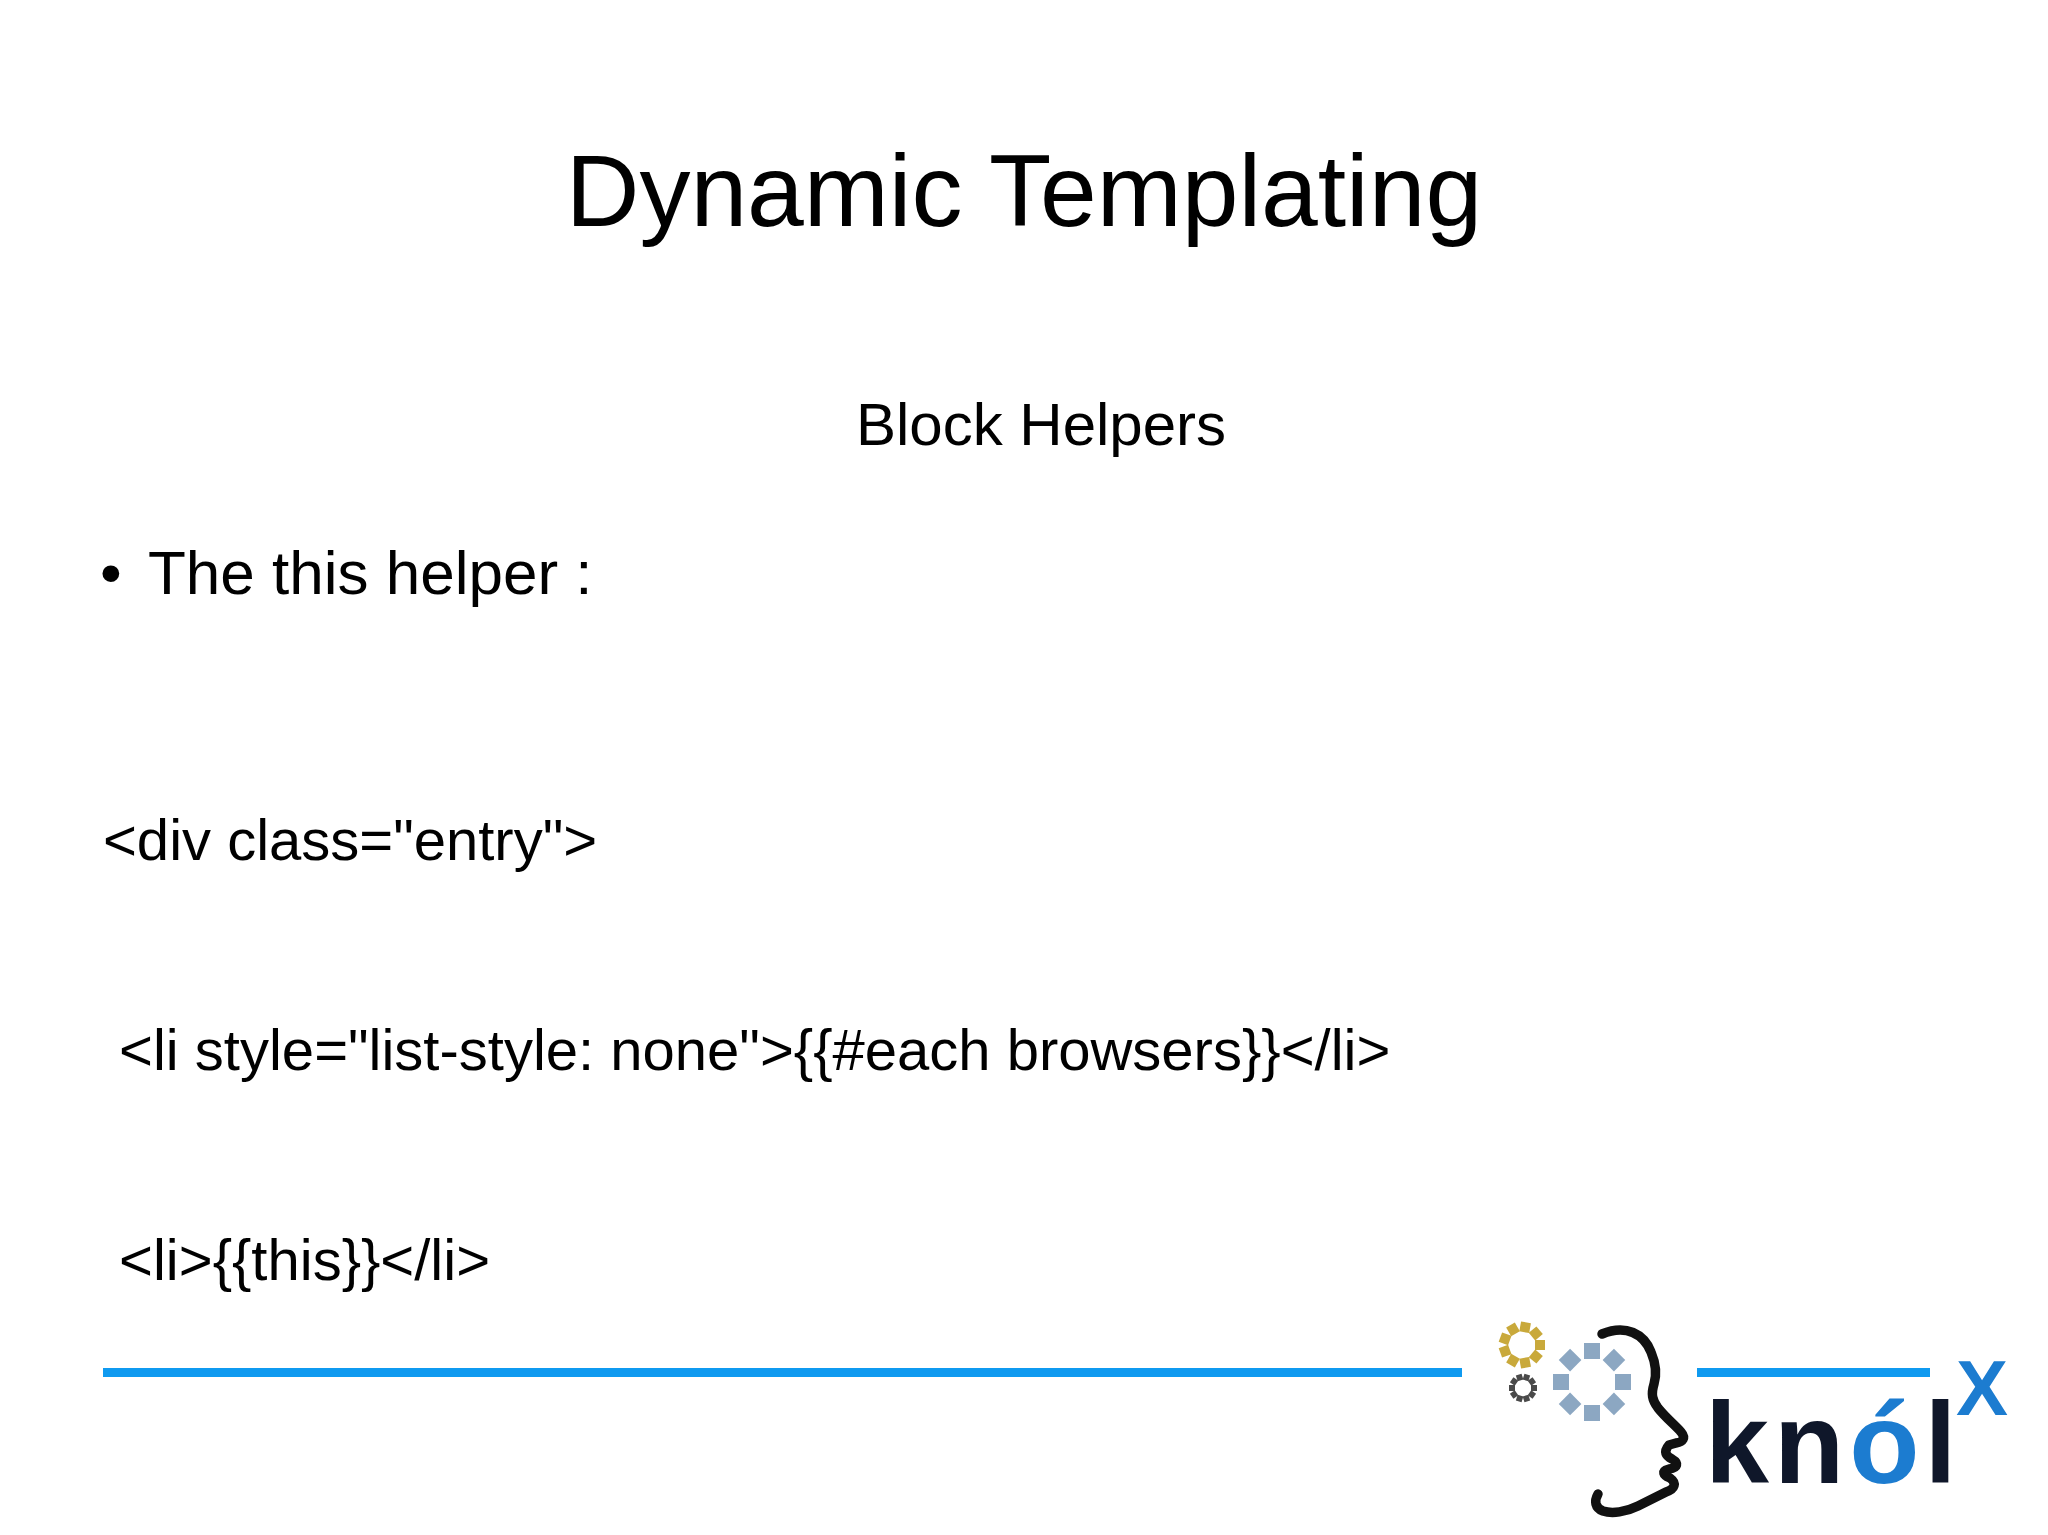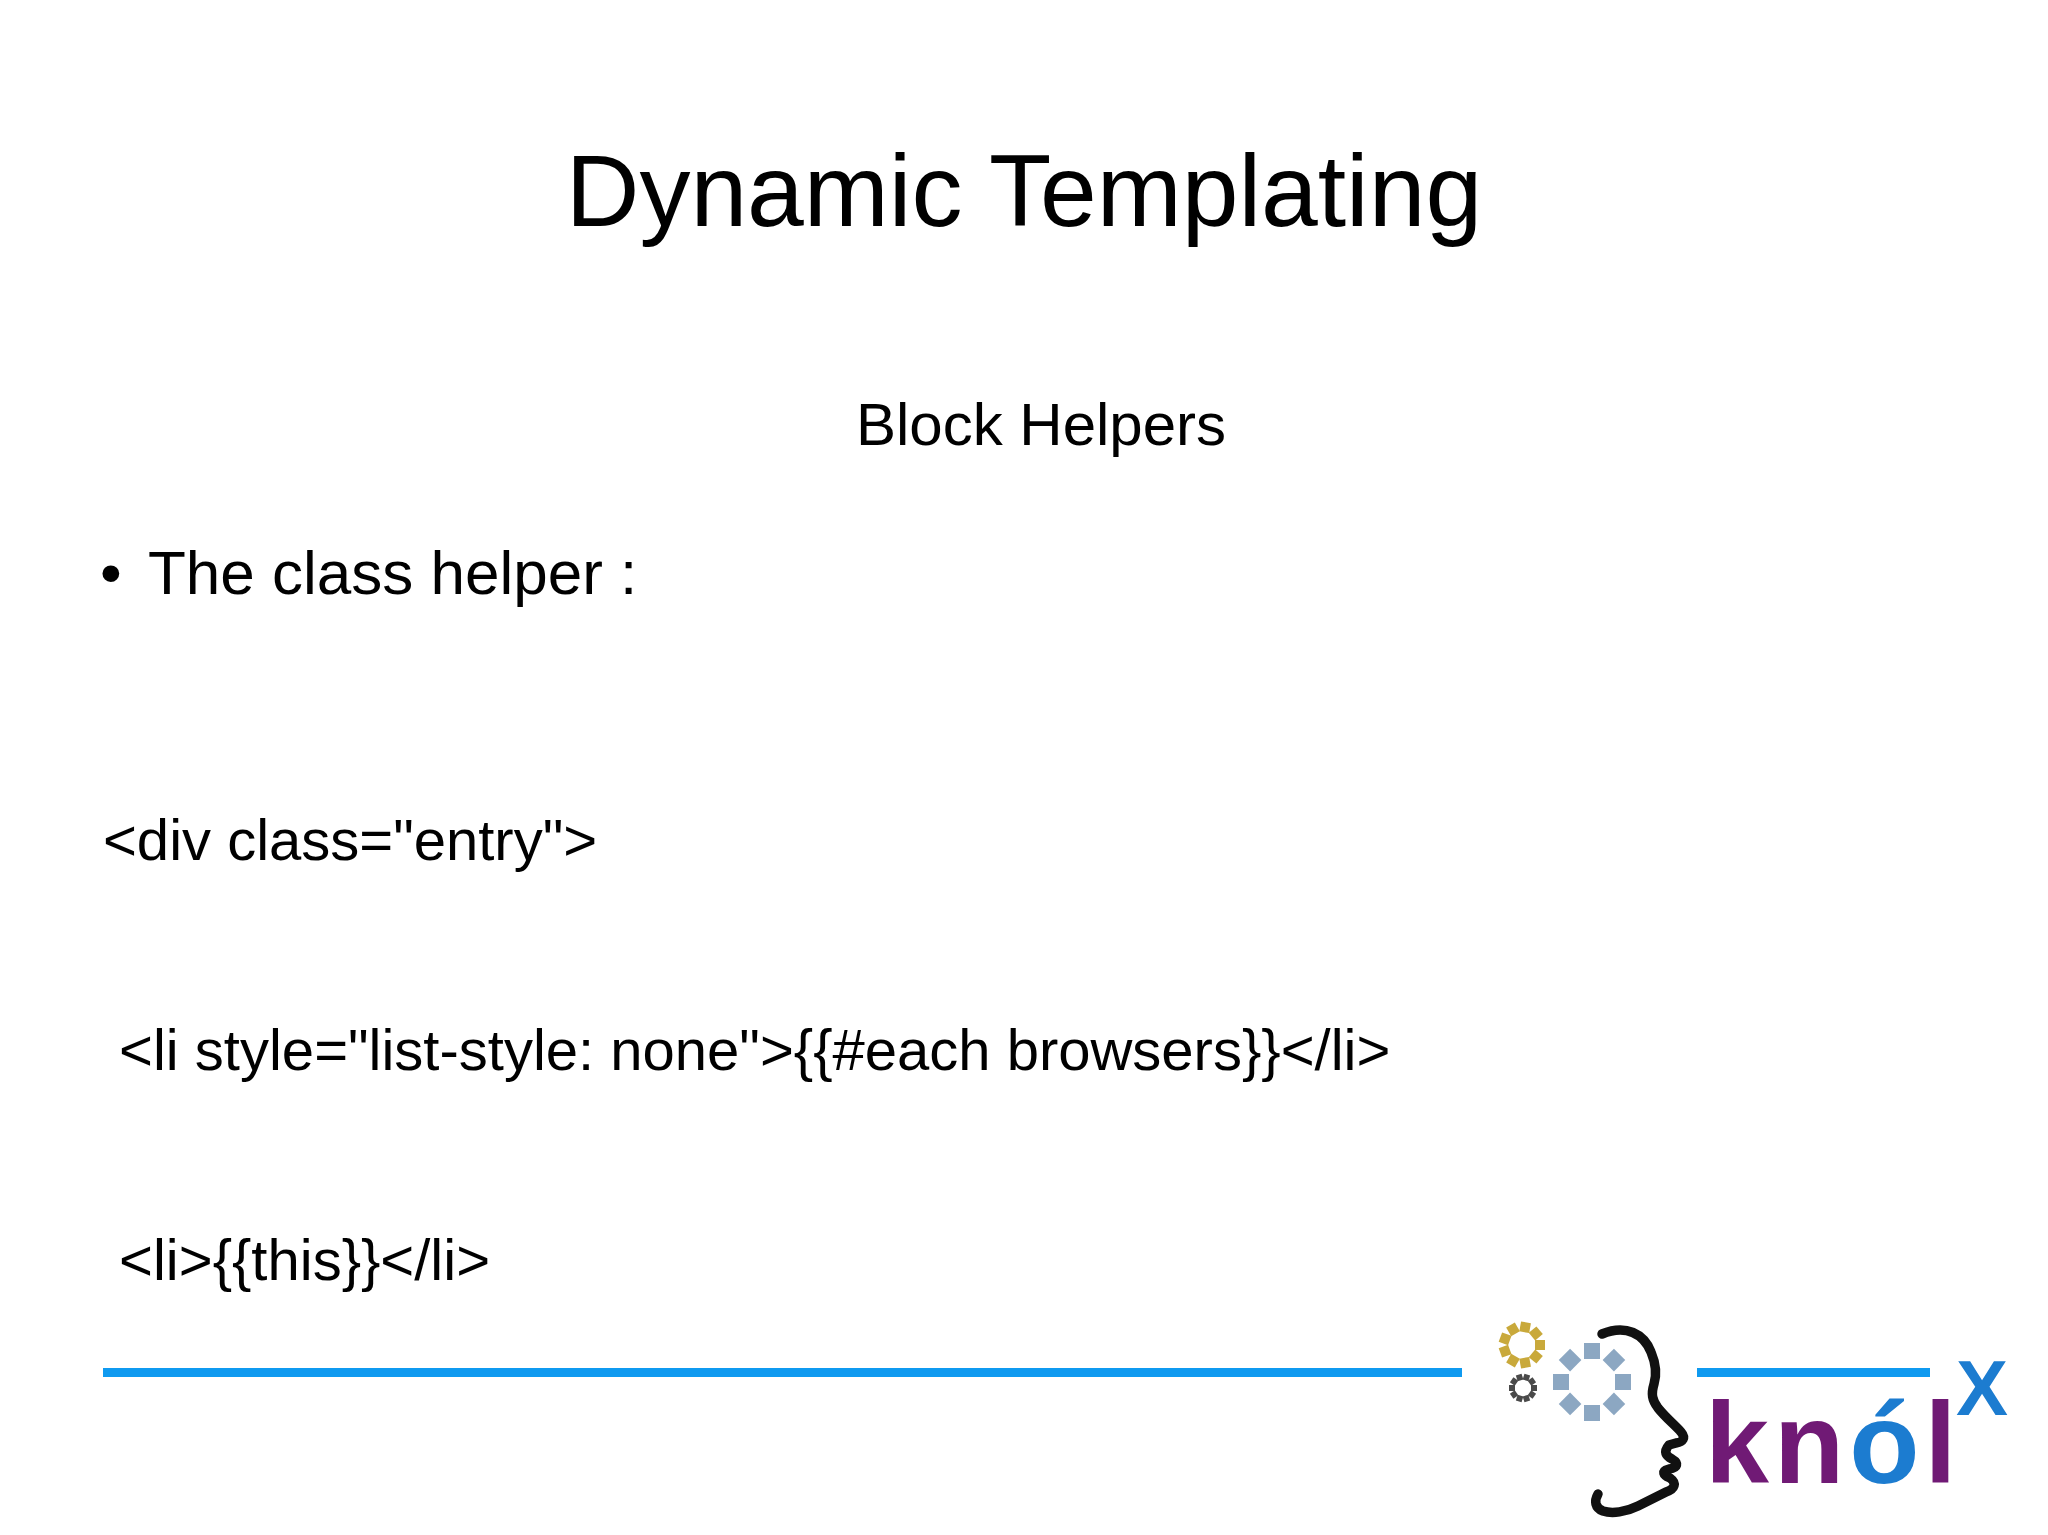--- a/index.html
+++ b/index.html
@@ -67,21 +67,21 @@
   }
   .logo-text {
     position: absolute;
     left: 1705px; top: 1386px;
     font-size: 115px;
     font-weight: 600;
     line-height: 1;
     letter-spacing: 5px;
     white-space: nowrap;
   }
-  .logo-text .dark { color: #701a75; }
+  .logo-text .dark { color: #0f172a; }
   .logo-text .blue { color: #1c7cd0; }
   .logo-sup {
     position: absolute;
     left: 1956px; top: 1349px;
     font-size: 78px;
     font-weight: 700;
     line-height: 1;
     color: #1c7cd0;
   }
 </style>
@@ -89,21 +89,21 @@
 <body>
 
 <div class="slide">
 
   <h1 class="title">Dynamic Templating</h1>
 
   <h2 class="subtitle">Block Helpers</h2>
 
   <div class="bullet-row">
     <span class="bullet-marker">•</span>
-    <span class="bullet-text">The class helper :</span>
+    <span class="bullet-text">The this helper :</span>
   </div>
 
   <div class="code">
     <div class="code-line">&lt;div class="entry"&gt;</div>
     <div class="code-line"> &lt;li style="list-style: none"&gt;{{#each browsers}}&lt;/li&gt;</div>
     <div class="code-line"> &lt;li&gt;{{this}}&lt;/li&gt;</div>
     
     
     
   </div>

